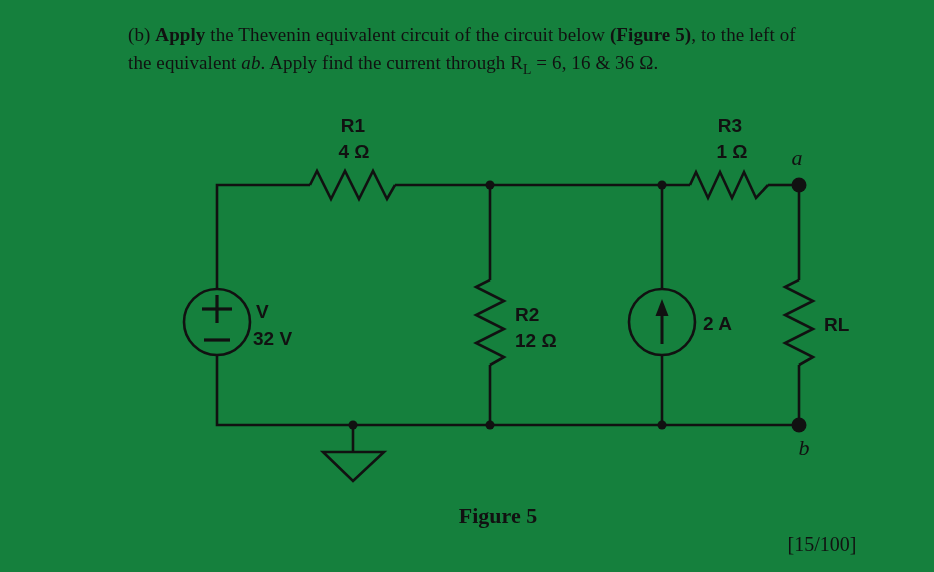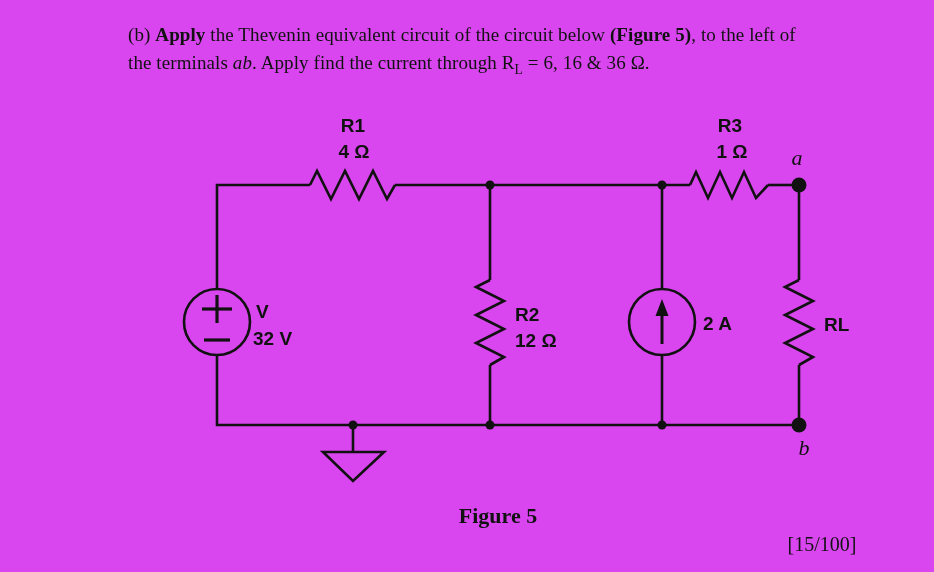--- a/index.html
+++ b/index.html
@@ -1,17 +1,17 @@
 <!DOCTYPE html>
 <html><head>
 <meta charset="utf-8">
 <style>
   html,body{margin:0;padding:0;background:#ffffff;}
   #canvas{
-    position:relative;width:934px;height:572px;background:#d946ef;
+    position:relative;width:934px;height:572px;background:#15803d;
     overflow:hidden;font-family:"Liberation Serif", serif;color:#111;
   }
   .problem{
     position:absolute;left:128px;top:21px;font-size:19px;line-height:28px;
     color:#111;letter-spacing:0.1px;
   }
   .problem .line{white-space:nowrap;}
   .problem b{font-weight:bold;}
   .problem i{}
   .problem sub{font-size:0.72em;line-height:0;}
@@ -23,21 +23,21 @@
   .caption{font-family:"Liberation Serif", serif;font-weight:bold;font-size:22px;fill:#111;}
   .marks{font-family:"Liberation Serif", serif;font-size:20px;fill:#111;}
 </style>
 </head>
 <body>
 
 <div id="canvas">
 
   <div class="problem">
     <div class="line"><span>(b) </span><b>Apply</b><span> the Thevenin equivalent circuit of the circuit below </span><b>(Figure 5)</b><span>, to the left of</span></div>
-    <div class="line"><span>the terminals </span><i>ab</i><span>. Apply find the current through R</span><sub>L</sub><span> = 6, 16 &amp; 36 Ω.</span></div>
+    <div class="line"><span>the equivalent </span><i>ab</i><span>. Apply find the current through R</span><sub>L</sub><span> = 6, 16 &amp; 36 Ω.</span></div>
   </div>
 
   <svg width="934" height="572" viewBox="0 0 934 572">
 
     <g>
 
       <path class="wire" d="M310,185 L217,185 L217,289"></path>
 
       <path class="wire" d="M217,355 L217,425 L799,425"></path>
 

